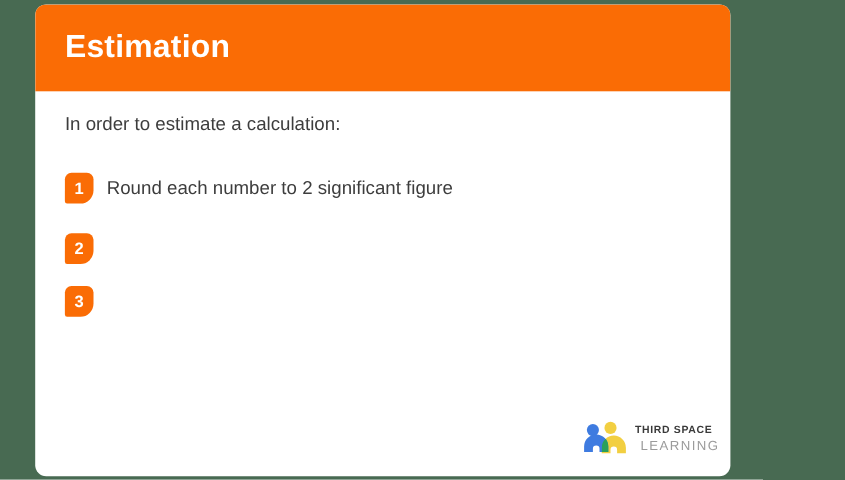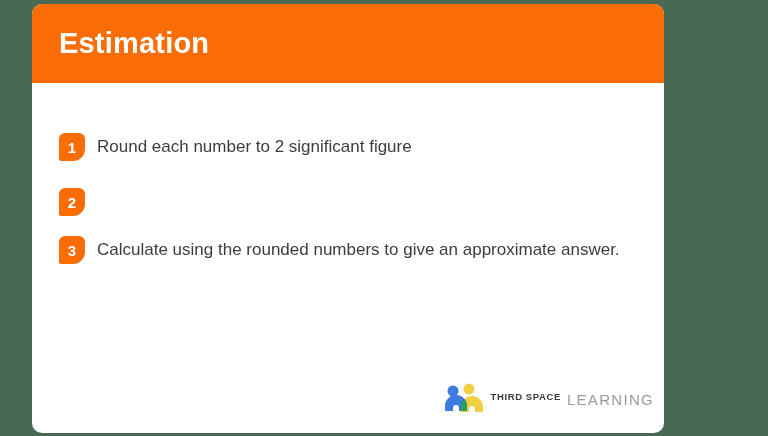--- a/index.html
+++ b/index.html
@@ -50,52 +50,52 @@
   }
   .step-text{font-size:17px;line-height:28px;}
   .approx{
     font-size:23px;line-height:0;vertical-align:-2px;margin-left:6px;
     font-family:"DejaVu Sans",sans-serif;
   }
   .logo{
     position:absolute;right:10px;bottom:17px;
     display:flex;align-items:center;gap:7px;
   }
-  .logo-text{display:flex;gap:1px;}
+  .logo-text{display:flex;flex-direction:column;gap:1px;}
   .logo-line1{
     font-size:9.5px;font-weight:bold;letter-spacing:0.6px;
     color:var(--logo-text-dark);
   }
   .logo-line2{
-    font-size:15px;letter-spacing:1.3px;color:var(--logo-text-gray);
+    font-size:12px;letter-spacing:1.3px;color:var(--logo-text-gray);
     padding-left:5px;
   }
 </style>
 </head>
 <body>
 
 <div class="card">
   <header class="header">
     <h1>Estimation</h1>
   </header>
 
   <main class="content">
+    <p class="intro">In order to estimate a calculation:</p>
     <div class="steps">
   <div class="step">
     <span class="badge">1</span>
     <span class="step-text">Round each number to 2 significant figure</span>
   </div>
 
   <div class="step">
     <span class="badge">2</span>
   </div>
 
   <div class="step">
     <span class="badge">3</span>
-    <span class="step-text">Calculate using the rounded numbers to give an approximate answer.</span>
   </div>
 </div>
   </main>
 
   <div class="logo">
     <svg width="40" height="34" viewBox="0 0 40 34" aria-hidden="true">
       <defs>
         <clipPath id="yclip">
           <path d="M17 30 V25 A11 11 0 0 1 39 25 V30 H31 V27 A3 3 0 0 0 25 27 V30 Z"></path>
         </clipPath>

